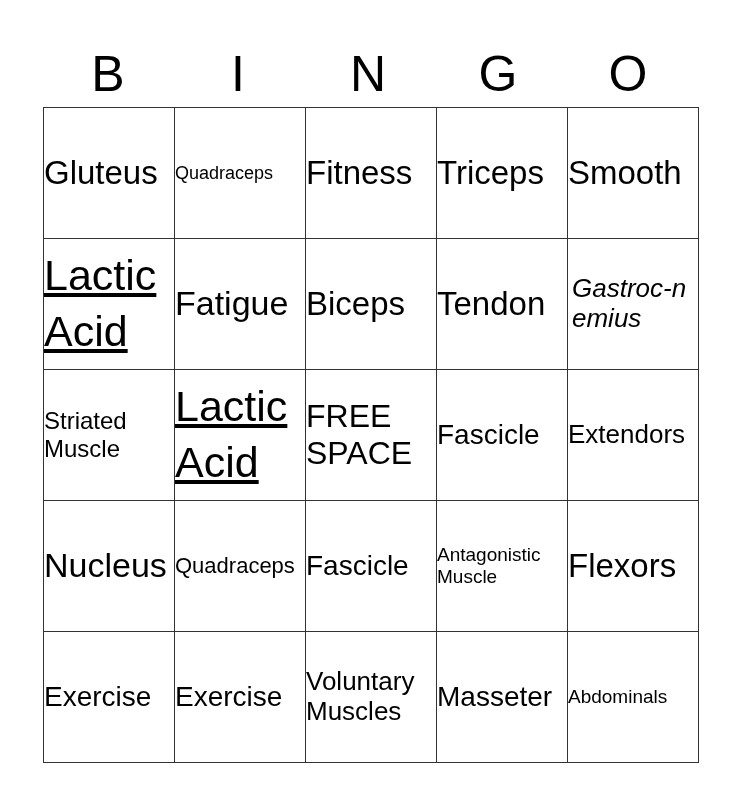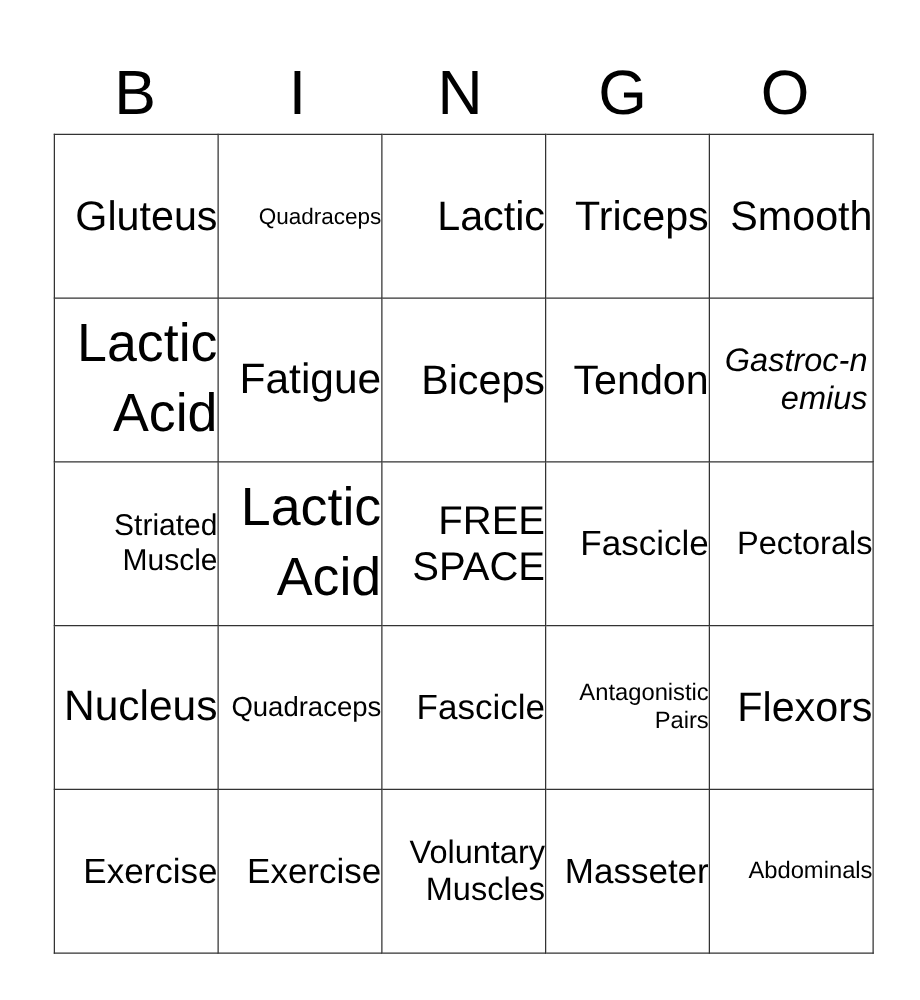--- a/index.html
+++ b/index.html
@@ -1,21 +1,21 @@
 <!DOCTYPE html>
 <html><head>
 <meta charset="utf-8">
 <style>
   html, body { margin: 0; padding: 0; background: #ffffff; }
   body { width: 736px; height: 800px; position: relative; font-family: "Liberation Sans", sans-serif; color: #000; overflow: hidden; }
   .header { position: absolute; left: 43px; top: 42px; width: 650px; height: 64px; display: flex; }
   .header span { width: 130px; text-align: center; font-size: 50px; line-height: 64px; }
   .grid { position: absolute; left: 43px; top: 107px; width: 650px; height: 650px; border-collapse: collapse; table-layout: fixed; }
-  .grid td { width: 130px; height: 130px; border: 1.5px solid #333; text-align: right; vertical-align: middle; padding: 0; overflow: hidden; white-space: normal; line-height: 1.15; }
-  .s-xl { font-size: 43px; line-height: 1.3 !important; }
+  .grid td { width: 130px; height: 130px; border: 1.5px solid #333; text-align: left; vertical-align: middle; padding: 0; overflow: hidden; white-space: normal; line-height: 1.15; }
+  .s-xl { font-size: 43px; line-height: 1.3 !important; text-decoration: underline; }
   .s-l { font-size: 33px; }
   .s-m { font-size: 28px; }
   .s-ms { font-size: 26px; }
   .s-s { font-size: 22px; }
   .s-xs { font-size: 19px; }
 </style>
 </head>
 <body>
 
 <div class="header">
@@ -24,43 +24,43 @@
   <span>N</span>
   <span>G</span>
   <span>O</span>
 </div>
 
 <table class="grid">
   <tbody>
       <tr>
     <td class="s-l">Gluteus</td>
     <td class="s-xs" style="font-size:18px">Quadraceps</td>
-    <td class="s-l">Lactic</td>
+    <td class="s-l">Fitness</td>
     <td class="s-l">Triceps</td>
     <td class="s-l">Smooth</td>
   </tr>
   <tr>
     <td class="s-xl">Lactic Acid</td>
     <td class="s-l" style="font-size:34px">Fatigue</td>
     <td class="s-l">Biceps</td>
     <td class="s-l">Tendon</td>
     <td class="s-ms" style="word-break:break-all;padding:0 4px;font-style:italic;">Gastroc-nemius</td>
   </tr>
   <tr>
     <td class="s-m" style="font-size:24px">Striated Muscle</td>
     <td class="s-xl">Lactic Acid</td>
     <td class="s-m" style="font-size:32px">FREE SPACE</td>
     <td class="s-m">Fascicle</td>
-    <td class="s-ms">Pectorals</td>
+    <td class="s-ms">Extendors</td>
   </tr>
   <tr>
     <td class="s-m" style="font-size:34px">Nucleus</td>
     <td class="s-s">Quadraceps</td>
     <td class="s-m">Fascicle</td>
-    <td class="s-xs">Antagonistic Pairs</td>
+    <td class="s-xs">Antagonistic Muscle</td>
     <td class="s-l">Flexors</td>
   </tr>
   <tr>
     <td class="s-m">Exercise</td>
     <td class="s-m">Exercise</td>
     <td class="s-ms">Voluntary Muscles</td>
     <td class="s-m">Masseter</td>
     <td class="s-xs">Abdominals</td>
   </tr>
 </tbody>

